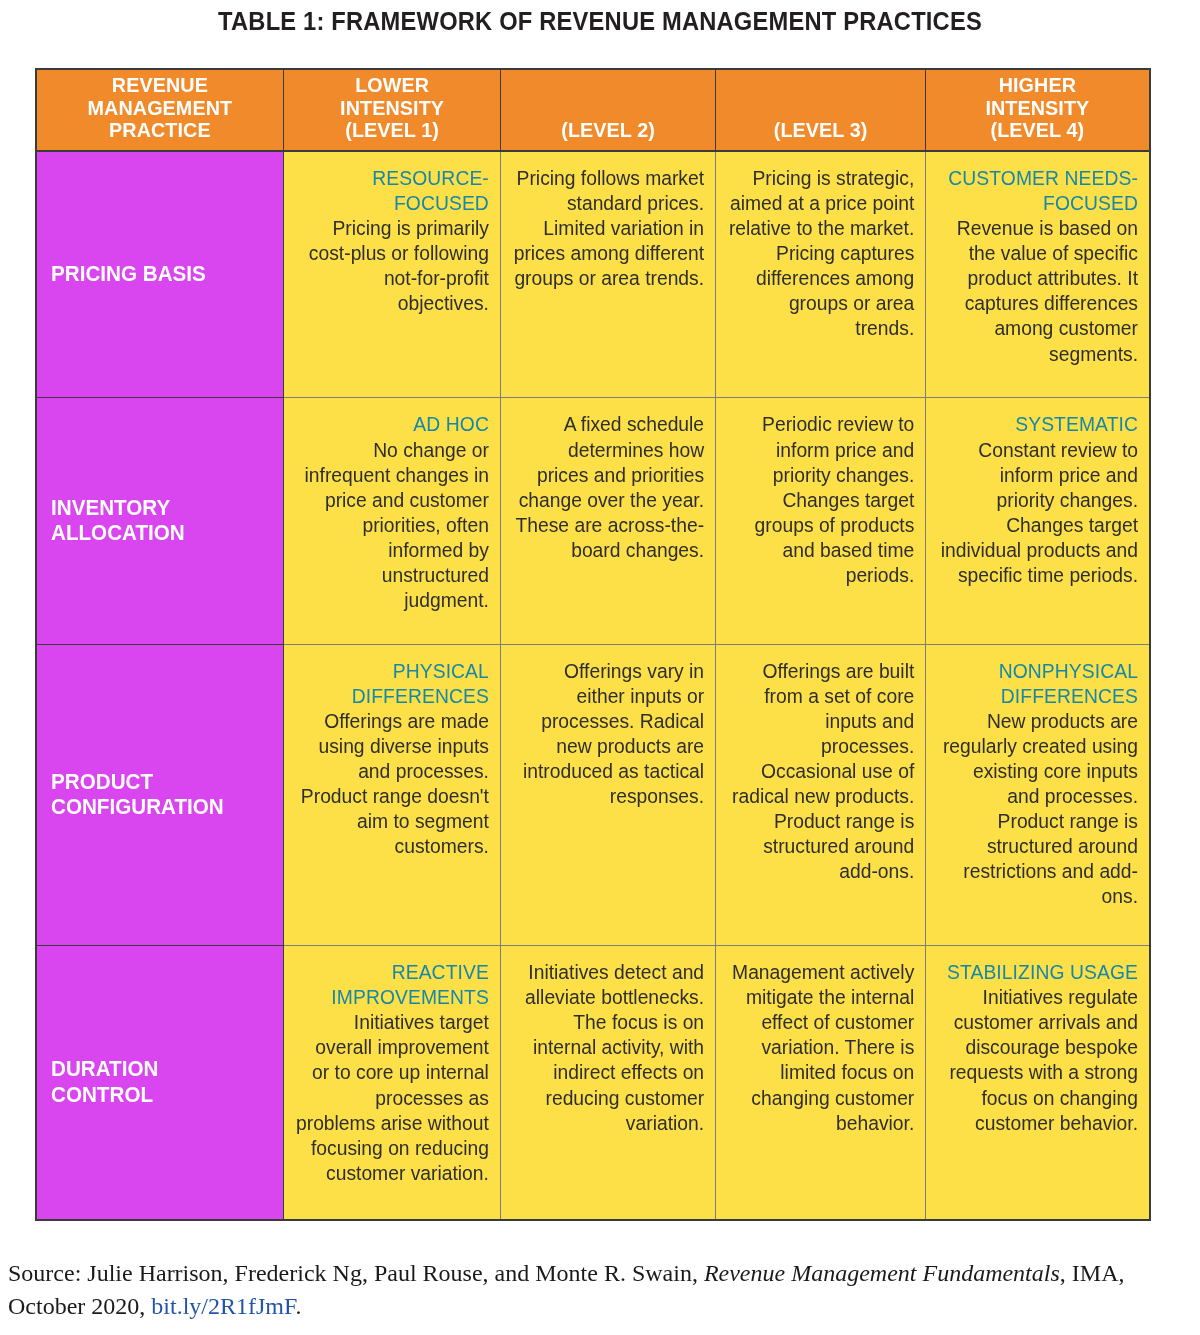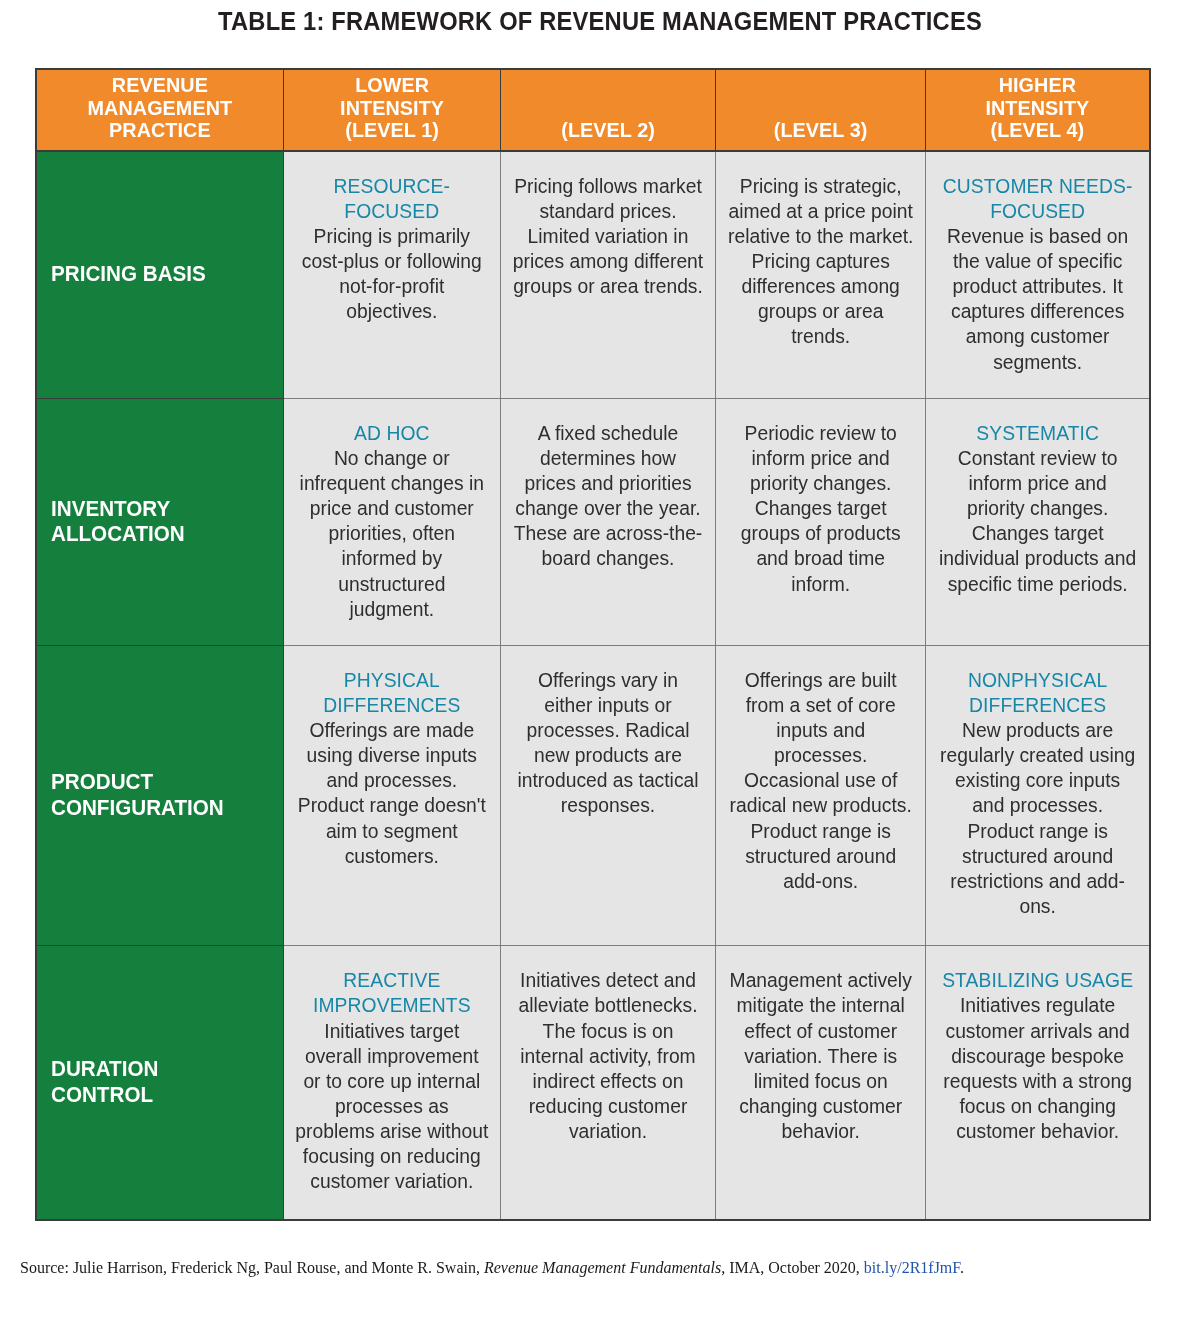--- a/index.html
+++ b/index.html
@@ -74,68 +74,68 @@
     padding: 4px 4px 8px 4px;
     border-right: 1.3px solid #3b3b3b;
     border-bottom: 2px solid #3b3b3b;
     letter-spacing: 0.1px;
   }
   th.hcell:last-child { border-right: none; }
   th.hcell .hline { display: block; transform: scaleX(0.94); }
 
   
   td.label-cell {
-    background: #15803d;
+    background: #d946ef;
     color: #ffffff;
     font-family: "Liberation Sans", sans-serif;
     font-weight: bold;
     font-size: 21.5px;
     line-height: 1.18;
     vertical-align: middle;
     text-align: left;
     padding: 6px 10px 6px 14px;
     border-right: 1.3px solid #3b3b3b;
     border-bottom: 1.8px solid #3b3b3b;
   }
   td.label-cell .lbl { display: block; transform: scaleX(0.96); transform-origin: left center; }
 
   
   td.body-cell {
-    background: #e5e5e5;
+    background: #fde047;
     color: #2e2e2e;
     font-family: "Liberation Sans", sans-serif;
     font-size: 19.3px;
     line-height: 1.30;
     vertical-align: top;
-    text-align: center;
-    padding: 22px 11px 9px 11px;
+    text-align: right;
+    padding: 14px 11px 9px 11px;
     border-right: 1px solid #7d7d7d;
     border-bottom: 1.3px solid #7d7d7d;
   }
   td.body-cell:last-child { border-right: none; }
 
   tr.data-row:last-child td { border-bottom: none; }
 
   .cell-head {
     display: block;
     color: #1787a8;
     font-weight: normal;
     text-transform: uppercase;
     letter-spacing: 0.1px;
   }
   .cell-body { display: block; }
 
   
   #source-note {
     position: absolute;
-    left: 20px;
+    left: 8px;
     top: 1257px;
     width: 1150px;
     font-family: "Liberation Serif", serif;
-    font-size: 16px;
+    font-size: 24px;
     line-height: 1.36;
     color: #1a1a1a;
   }
   #source-note .srcitalic { font-style: italic; }
   #source-note .srclink { color: #2255aa; }
 </style>
 </head>
 <body>
 
 <div id="table-title">TABLE 1: FRAMEWORK OF REVENUE MANAGEMENT PRACTICES</div>
@@ -203,21 +203,21 @@
           <span class="lbl">INVENTORY ALLOCATION</span>
         </td>
         <td class="body-cell">
           <span class="cell-head">AD HOC</span>
           <span class="cell-body">No change or infrequent changes in price and customer priorities, often informed by unstructured judgment.</span>
         </td>
         <td class="body-cell">
           <span class="cell-body">A fixed schedule determines how prices and priorities change over the year. These are across-the-board changes.</span>
         </td>
         <td class="body-cell">
-          <span class="cell-body">Periodic review to inform price and priority changes. Changes target groups of products and broad time inform.</span>
+          <span class="cell-body">Periodic review to inform price and priority changes. Changes target groups of products and based time periods.</span>
         </td>
         <td class="body-cell">
           <span class="cell-head">SYSTEMATIC</span>
           <span class="cell-body">Constant review to inform price and priority changes. Changes target individual products and specific time periods.</span>
         </td>
       </tr>
 
       <tr class="data-row">
         <td class="label-cell">
           <span class="lbl">PRODUCT CONFIGURATION</span>
@@ -240,21 +240,21 @@
 
       <tr class="data-row">
         <td class="label-cell">
           <span class="lbl">DURATION CONTROL</span>
         </td>
         <td class="body-cell">
           <span class="cell-head">REACTIVE IMPROVEMENTS</span>
           <span class="cell-body">Initiatives target overall improvement or to core up internal processes as problems arise without focusing on reducing customer variation.</span>
         </td>
         <td class="body-cell">
-          <span class="cell-body">Initiatives detect and alleviate bottlenecks. The focus is on internal activity, from indirect effects on reducing customer variation.</span>
+          <span class="cell-body">Initiatives detect and alleviate bottlenecks. The focus is on internal activity, with indirect effects on reducing customer variation.</span>
         </td>
         <td class="body-cell">
           <span class="cell-body">Management actively mitigate the internal effect of customer variation. There is limited focus on changing customer behavior.</span>
         </td>
         <td class="body-cell">
           <span class="cell-head">STABILIZING USAGE</span>
           <span class="cell-body">Initiatives regulate customer arrivals and discourage bespoke requests with a strong focus on changing customer behavior.</span>
         </td>
       </tr>
 

